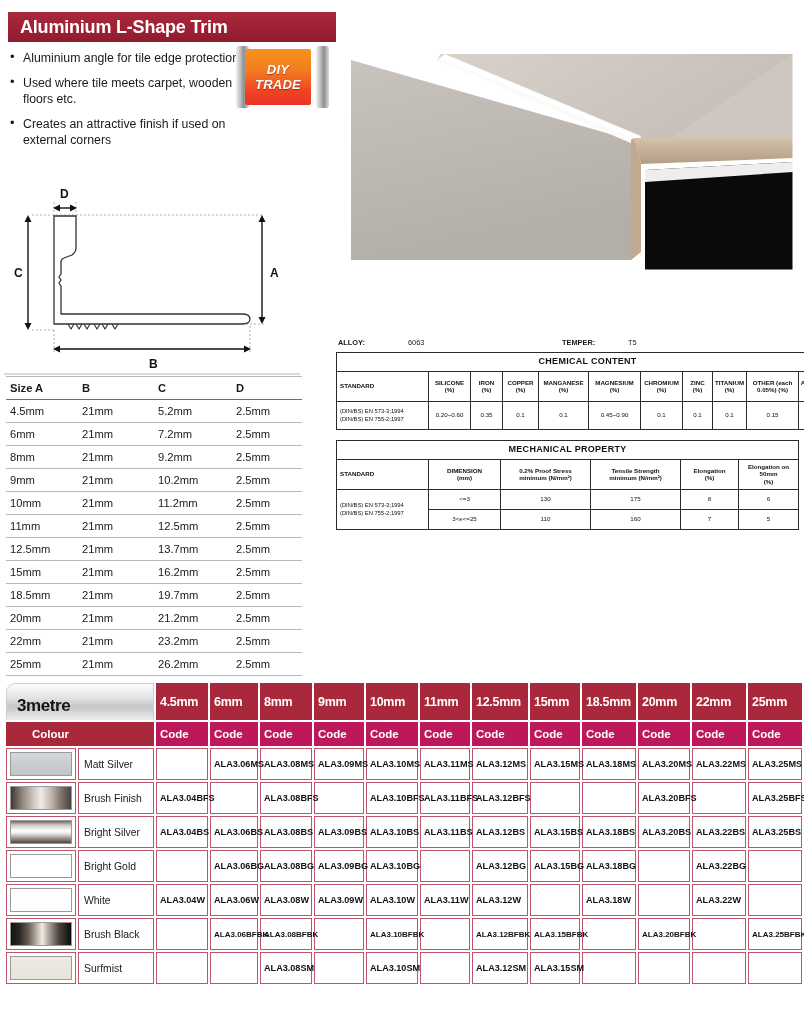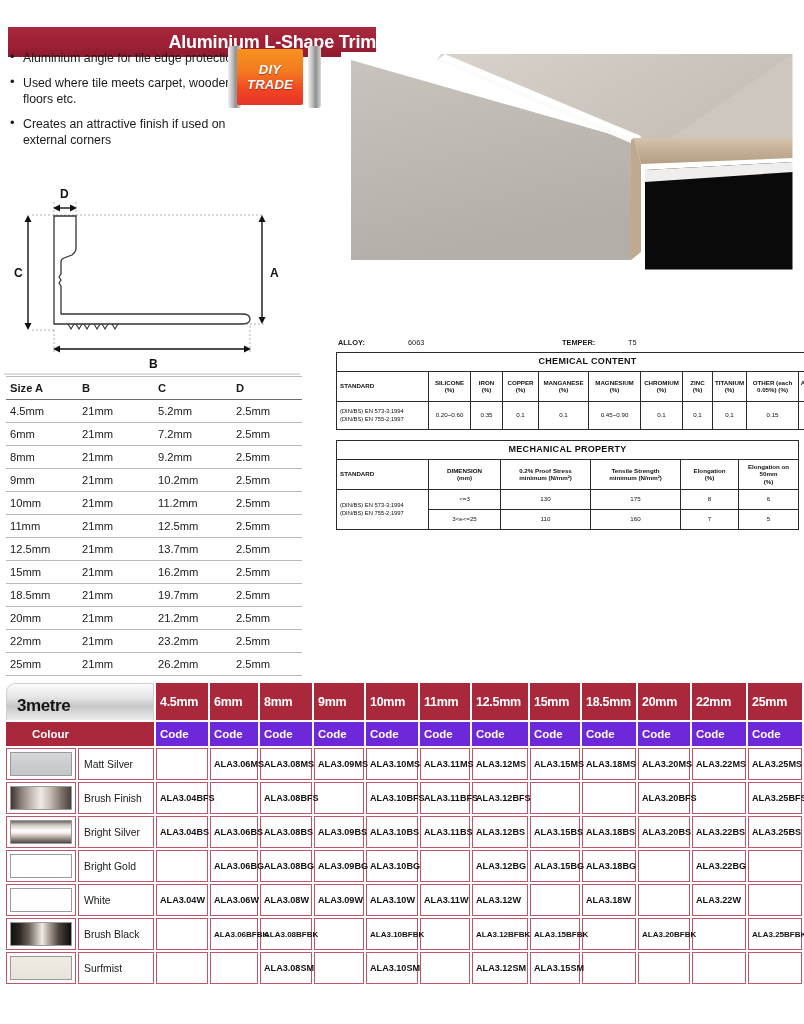--- a/index.html
+++ b/index.html
@@ -7,41 +7,41 @@
     width: 804px; height: 1024px;
     background: #ffffff;
     font-family: "Liberation Sans", sans-serif;
     color: #1a1a1a;
     position: relative;
     overflow: hidden;
   }
 
   
   .title-bar {
-    position: absolute; left: 8px; top: 27px; width: 368px; height: 30px;
+    position: absolute; left: 8px; top: 12px; width: 328px; height: 30px;
     background: linear-gradient(to bottom, #a9283c 0%, #9e2036 55%, #8e1b2f 100%);
-    display: flex; align-items: center; justify-content: flex-end;
+    display: flex; align-items: center;
   }
   .title-bar .ttl {
     color: #ffffff; font-size: 18px; font-weight: bold;
     letter-spacing: -0.2px; padding-left: 12px;
   }
 
   
   .bullets { position: absolute; left: 10px; top: 50px; width: 230px; }
   .bullets li {
     list-style: none; position: relative; padding-left: 13px;
     font-size: 12.3px; line-height: 16.5px; margin-bottom: 8px; color: #1a1a1a;
   }
   .bullets li::before {
     content: "\2022"; position: absolute; left: 0; top: -1px; font-size: 13px;
   }
 
   
-  .badge { position: absolute; left: 228px; top: 46px; width: 93px; height: 62px; }
+  .badge { position: absolute; left: 236px; top: 46px; width: 93px; height: 62px; }
   .badge .bracket {
     position: absolute; top: 0; width: 13px; height: 62px;
     background: linear-gradient(to right,#f2f2f2 0%,#bdbdbd 35%,#8e8e8e 60%,#d8d8d8 100%);
     border-radius: 3px;
   }
   .badge .bl { left: 0; }
   .badge .br { right: 0; }
   .badge .plate {
     position: absolute; left: 9px; top: 3px; width: 66px; height: 56px;
     background: linear-gradient(to bottom,#f6921e 0%,#f47a20 40%,#ef4423 75%,#e8342a 100%);
@@ -105,21 +105,21 @@
   }
   .cell-colour {
     background: #a9283c; color: #fff; font-size: 11.5px; font-weight: bold;
     padding: 5px 0 5px 26px; height: 24px;
   }
   .hd-size {
     background: #a9283c; color: #fff; font-size: 12.5px; font-weight: bold;
     padding: 4px 0 3px 4px; height: 26px; letter-spacing: -0.3px;
   }
   .hd-code {
-    background: #6d28d9; color: #fff; font-size: 11.5px; font-weight: bold;
+    background: #be185d; color: #fff; font-size: 11.5px; font-weight: bold;
     padding: 5px 0 5px 4px; height: 24px;
   }
   .sw-cell { border: 1px solid #c0556a; padding: 3px 3px; width: 70px; background:#fff; }
   .swatch { width: 62px; height: 24px; display: block; border: 1px solid #9a9a9a; }
   .name-cell {
     border: 1px solid #c0556a; font-size: 10.4px; padding: 3px 2px 3px 5px;
     background: #fff; width: 74px; color:#1a1a1a;
   }
   .code-cell {
     border: 1px solid #c0556a; background: #fff; font-size: 9.1px; font-weight: bold;

